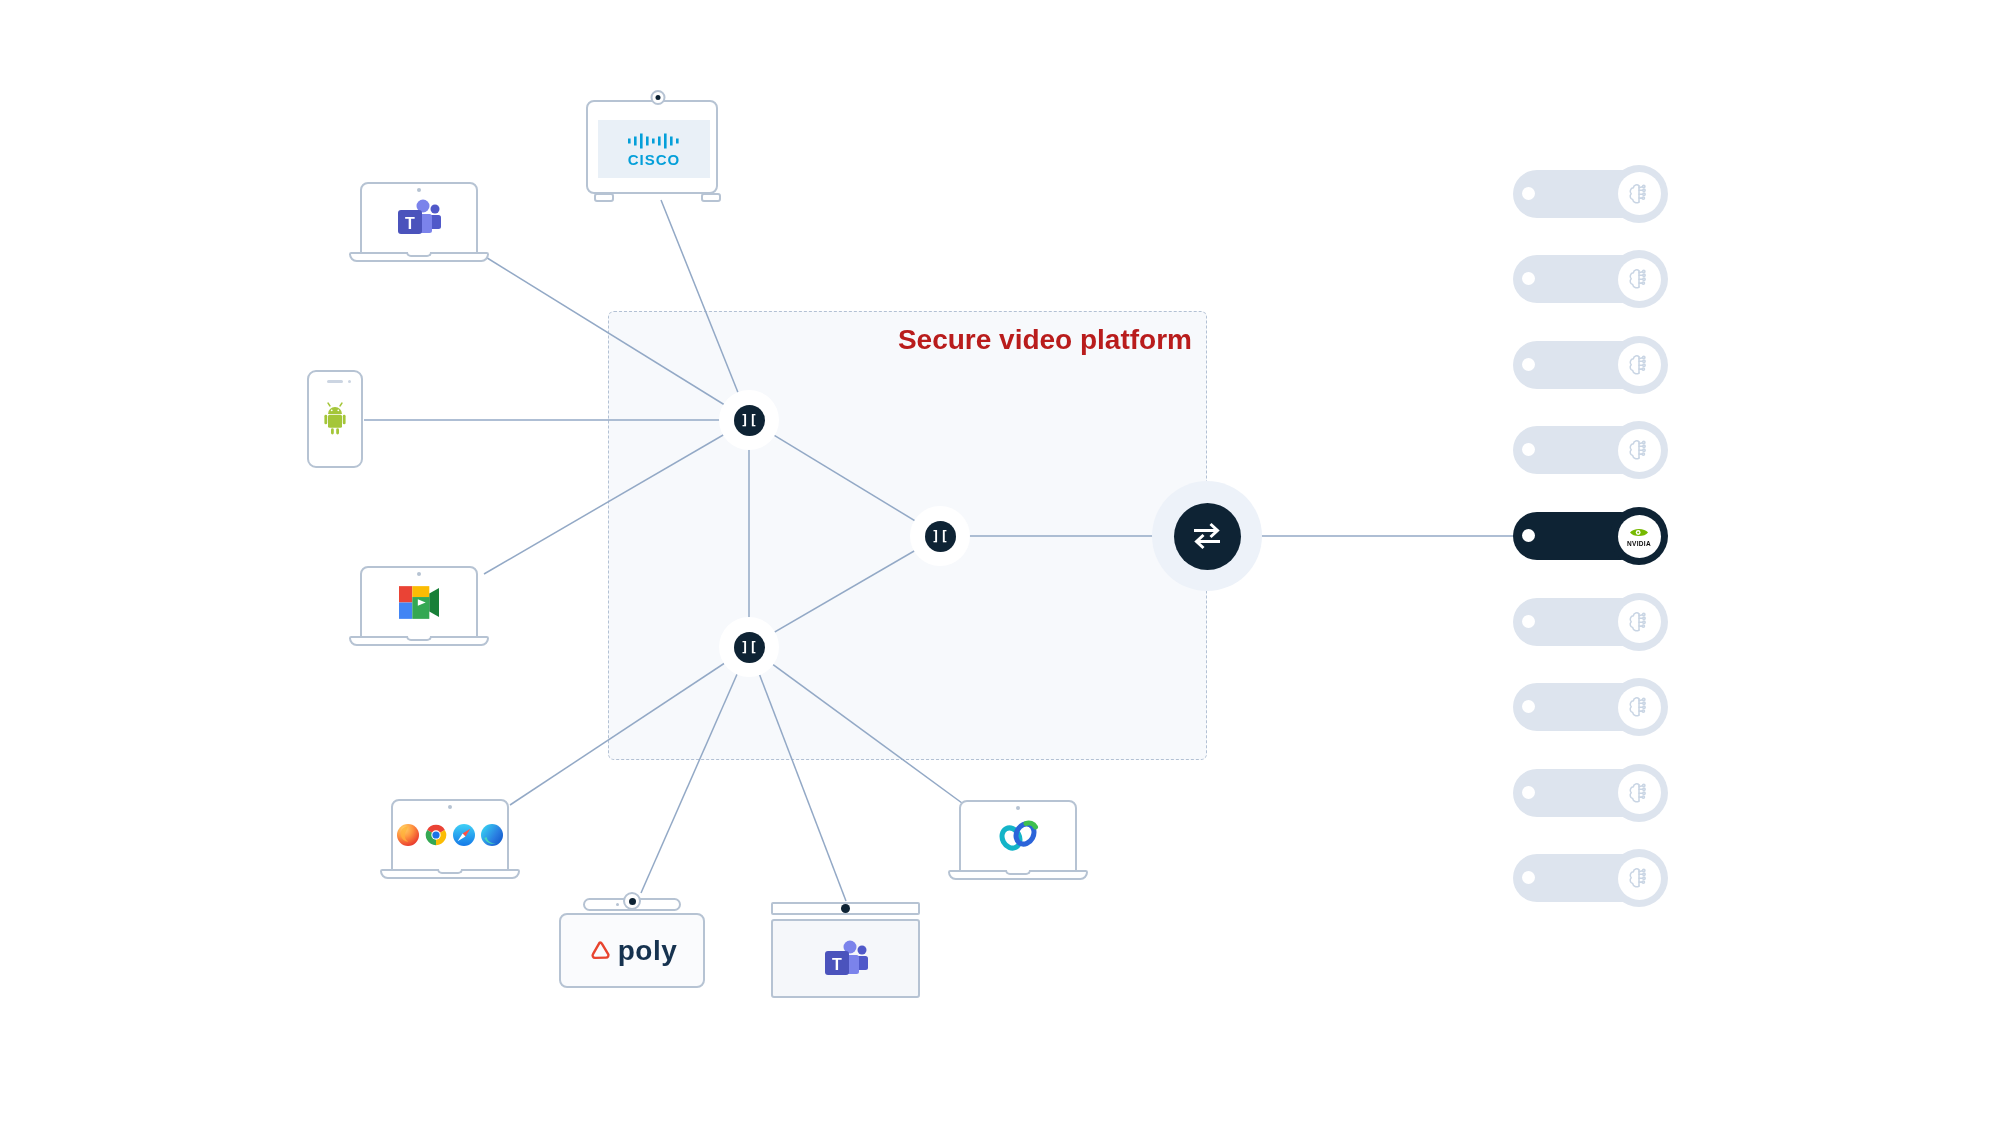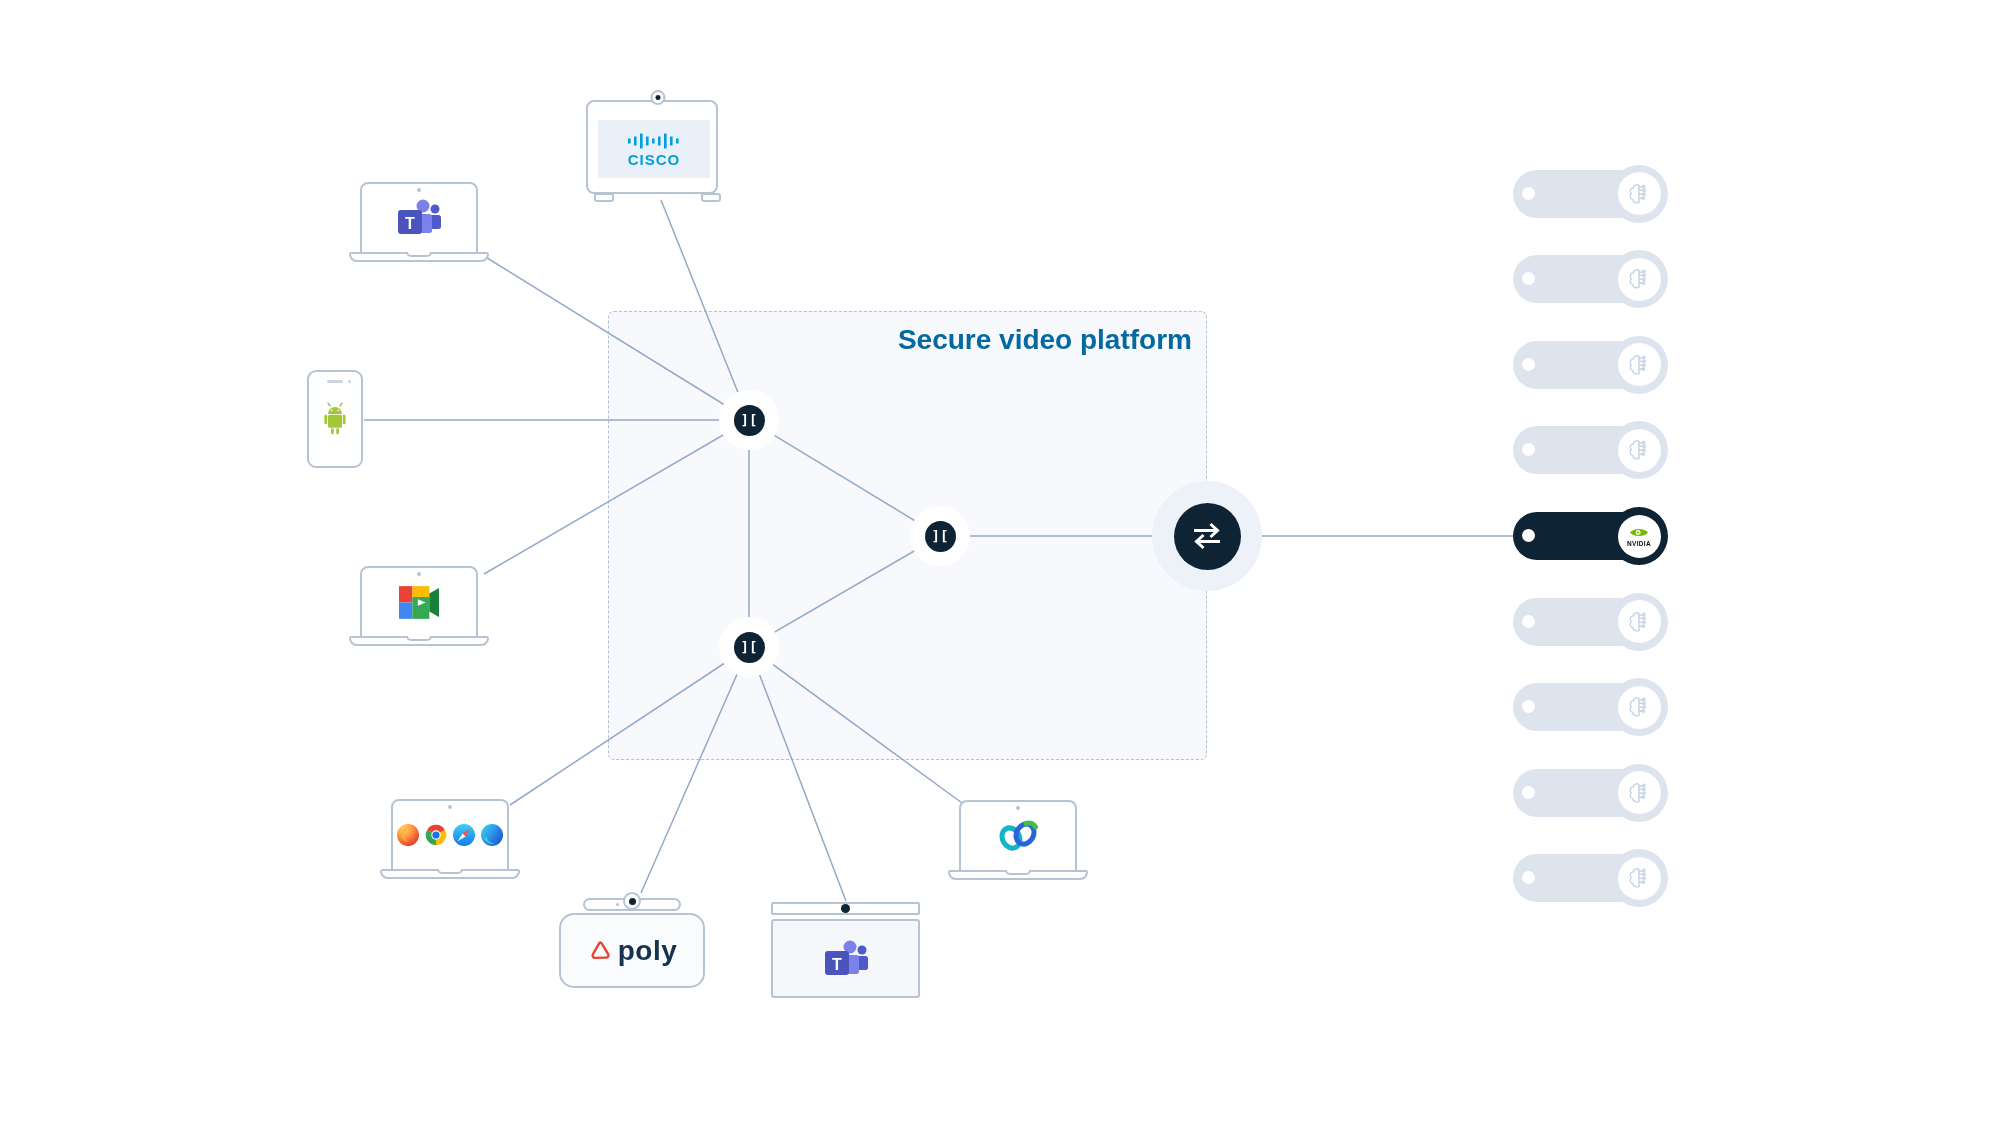--- a/index.html
+++ b/index.html
@@ -10,21 +10,21 @@
   }
   html,body{margin:0;padding:0;background:#fff;}
   .stage{position:relative;width:2000px;height:1125px;background:#fff;overflow:hidden;
          font-family:"Liberation Sans",sans-serif;}
   .lines{position:absolute;left:0;top:0;}
   .lines line{stroke:var(--line);stroke-width:1.5;}
 
   
   .platform-box{position:absolute;left:608px;top:311px;width:599px;height:449px;
     background:var(--box-fill);border:1.5px dashed var(--box-border);border-radius:6px;box-sizing:border-box;}
-  .platform-label{position:absolute;top:12px;right:14px;font-size:28px;font-weight:700;color:#0369a1;}
+  .platform-label{position:absolute;top:12px;right:14px;font-size:28px;font-weight:700;color:#b91c1c;}
 
   
   .laptop{position:absolute;width:140px;height:86px;}
   .laptop .screen{position:absolute;left:11px;top:0;width:118px;height:72px;background:#fff;
     border:2px solid var(--device-border);border-radius:8px 8px 2px 2px;box-sizing:border-box;
     display:flex;align-items:center;justify-content:center;}
   .laptop .camdot{position:absolute;top:4px;left:50%;transform:translateX(-50%);
     width:4px;height:4px;border-radius:50%;background:var(--device-border);}
   .laptop .base{position:absolute;left:0;top:70px;width:140px;height:10px;background:#fff;
     border:2px solid var(--device-border);border-radius:3px 3px 10px 10px;box-sizing:border-box;}
@@ -61,21 +61,21 @@
   .videobar{position:absolute;}
   .vbar{position:absolute;background:#fff;border:2px solid var(--device-border);box-sizing:border-box;}
   .vscreen{position:absolute;background:#fafbfd;border:2px solid var(--device-border);box-sizing:border-box;
     display:flex;align-items:center;justify-content:center;}
   .poly-wrap{left:556px;top:892px;width:150px;height:100px;}
   .poly-wrap .vbar{left:27px;top:6px;width:98px;height:13px;border-radius:8px;}
   .vbar-cam{position:absolute;left:67px;top:0;width:18px;height:18px;border-radius:50%;background:#fff;
     border:2px solid var(--device-border);box-sizing:border-box;display:flex;align-items:center;justify-content:center;}
   .vbar-cam-dot{width:7px;height:7px;border-radius:50%;background:var(--navy);}
   .vbar-spec{position:absolute;left:60px;top:11px;width:3px;height:3px;border-radius:50%;background:var(--device-border);}
-  .poly-wrap .vscreen{left:3px;top:21px;width:146px;height:75px;border-radius:15px;}
+  .poly-wrap .vscreen{left:3px;top:21px;width:146px;height:75px;border-radius:8px;}
   .poly-logo{display:flex;align-items:center;gap:7px;}
   .poly-text{font-size:28px;font-weight:600;color:var(--poly-text);letter-spacing:.5px;}
   .rooms-wrap{left:771px;top:900px;width:149px;height:98px;}
   .rooms-wrap .vbar{left:0;top:2px;width:149px;height:13px;border-radius:2px;}
   .rooms-dot{position:absolute;left:70px;top:4px;width:9px;height:9px;border-radius:50%;background:var(--navy);}
   .rooms-wrap .vscreen{left:0;top:19px;width:149px;height:79px;border-radius:3px;background:#f5f7fa;}
 
   
   .node{position:absolute;width:60px;height:60px;border-radius:50%;background:#fff;
     display:flex;align-items:center;justify-content:center;}

